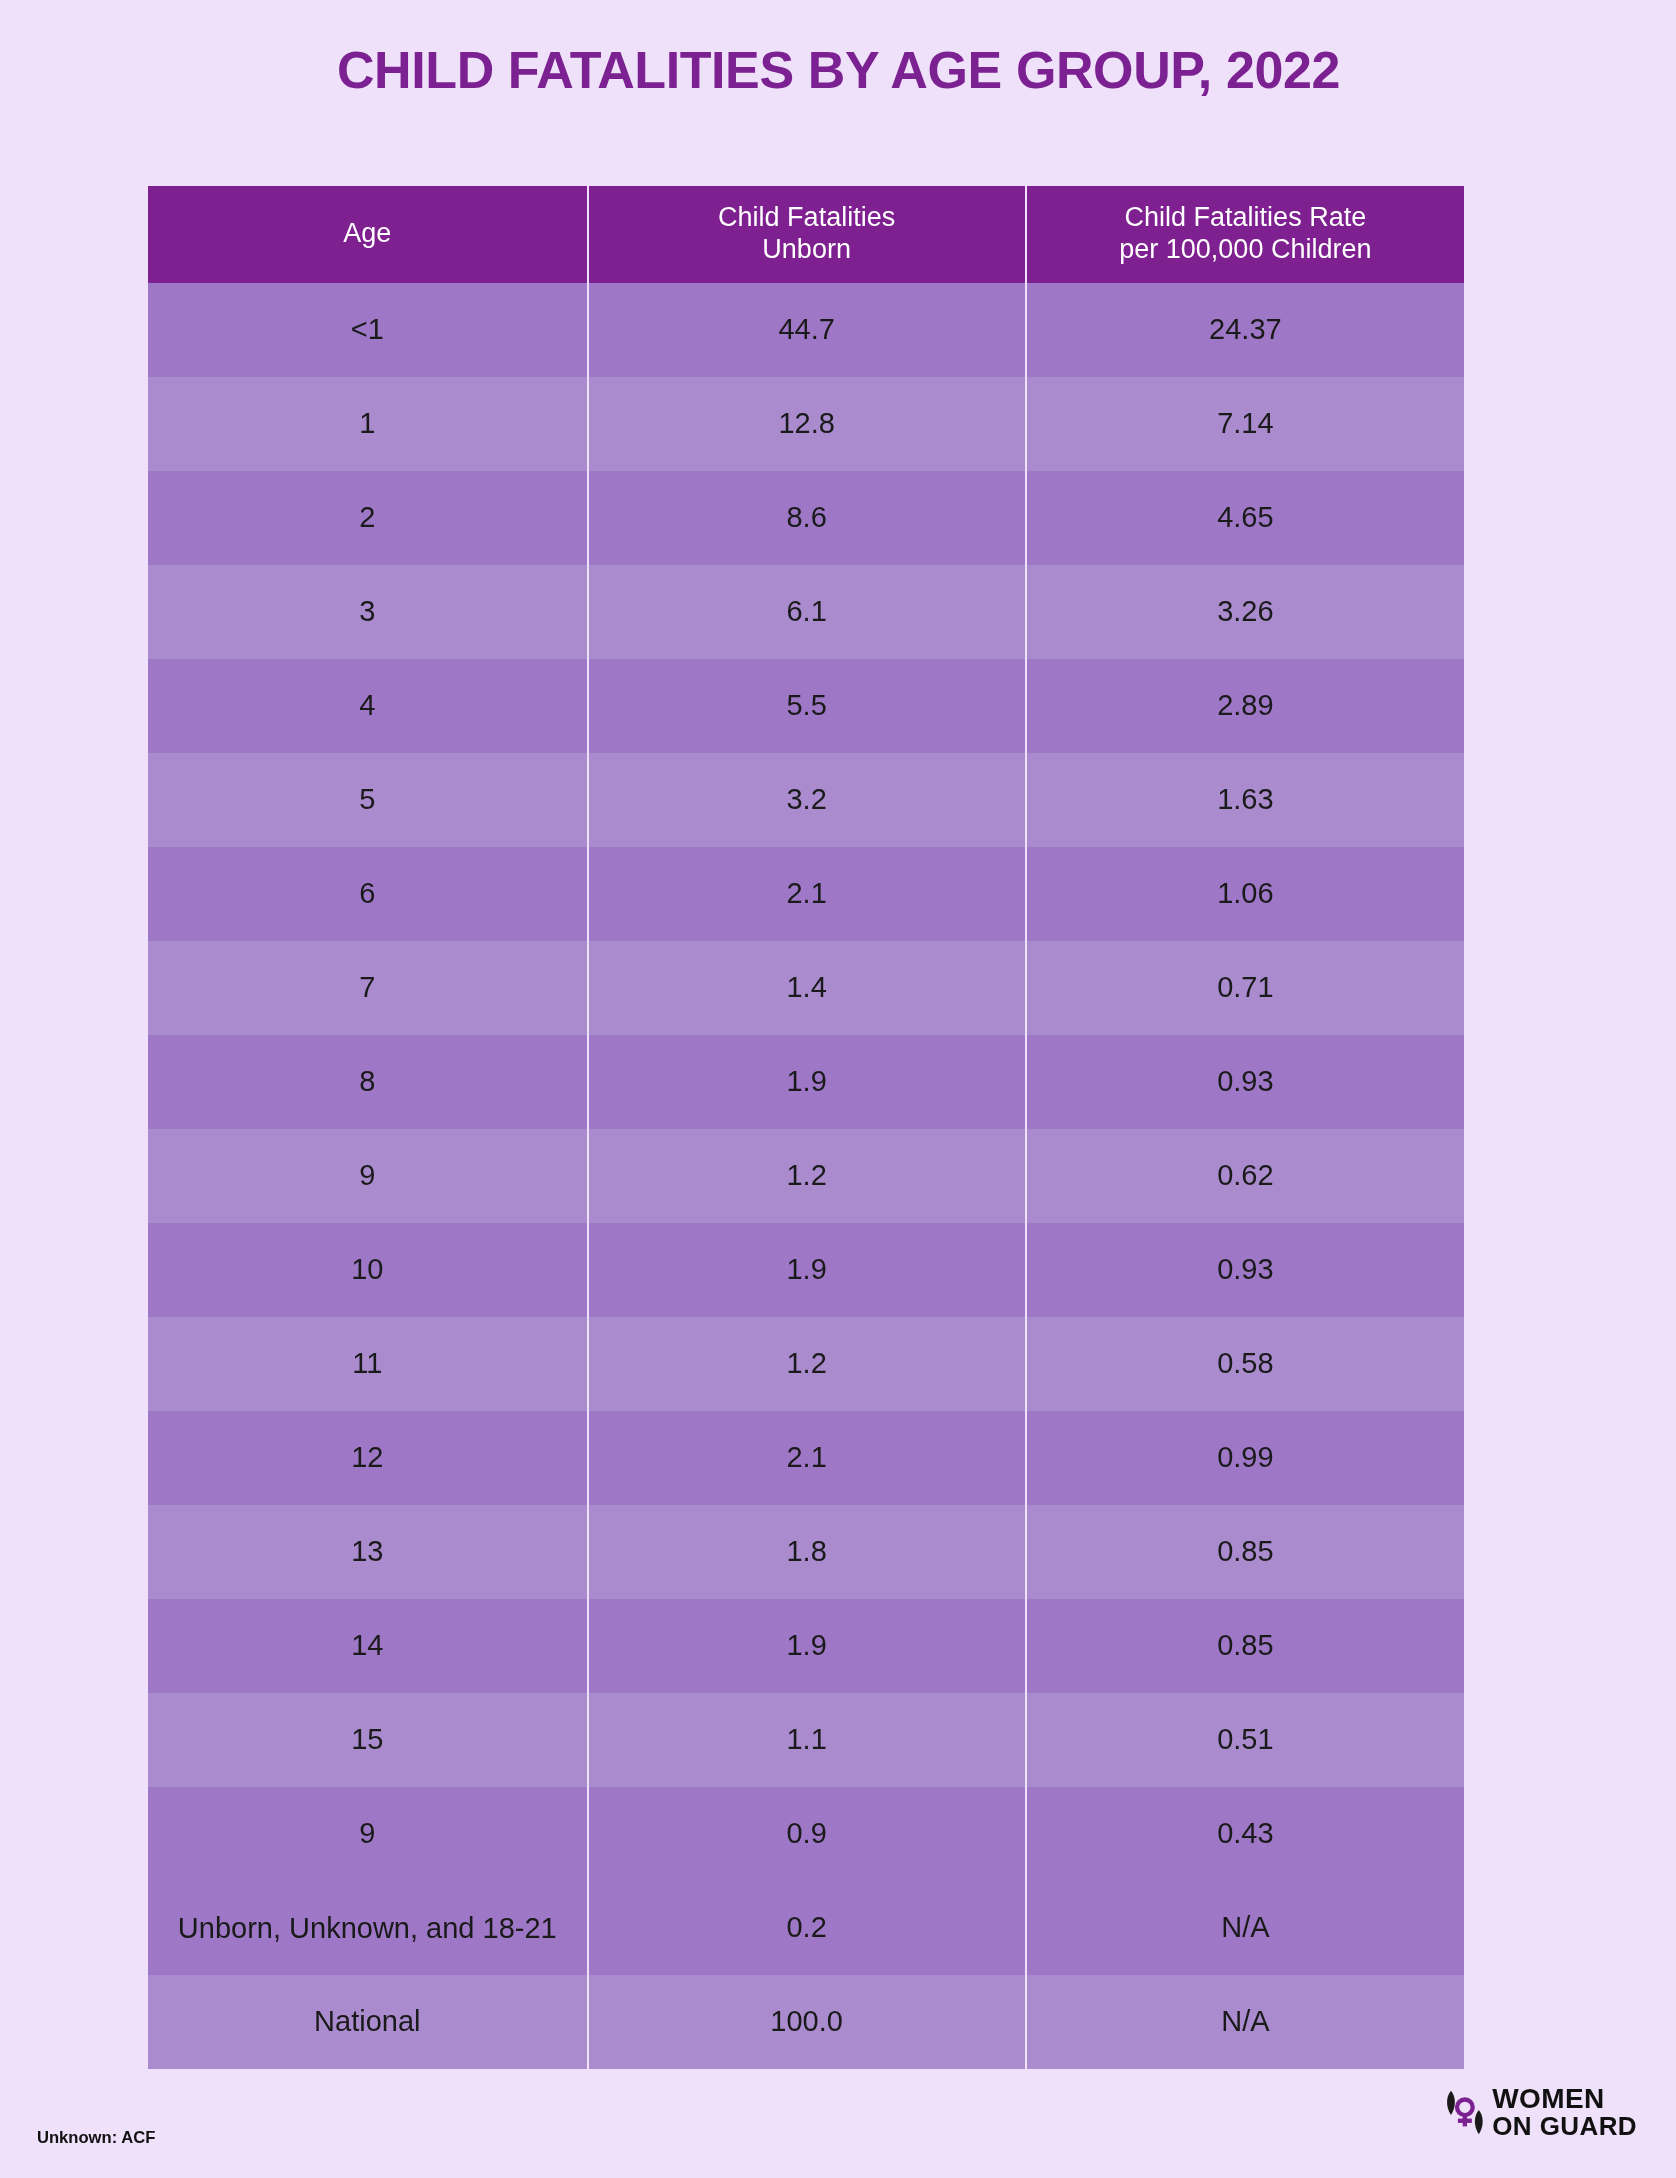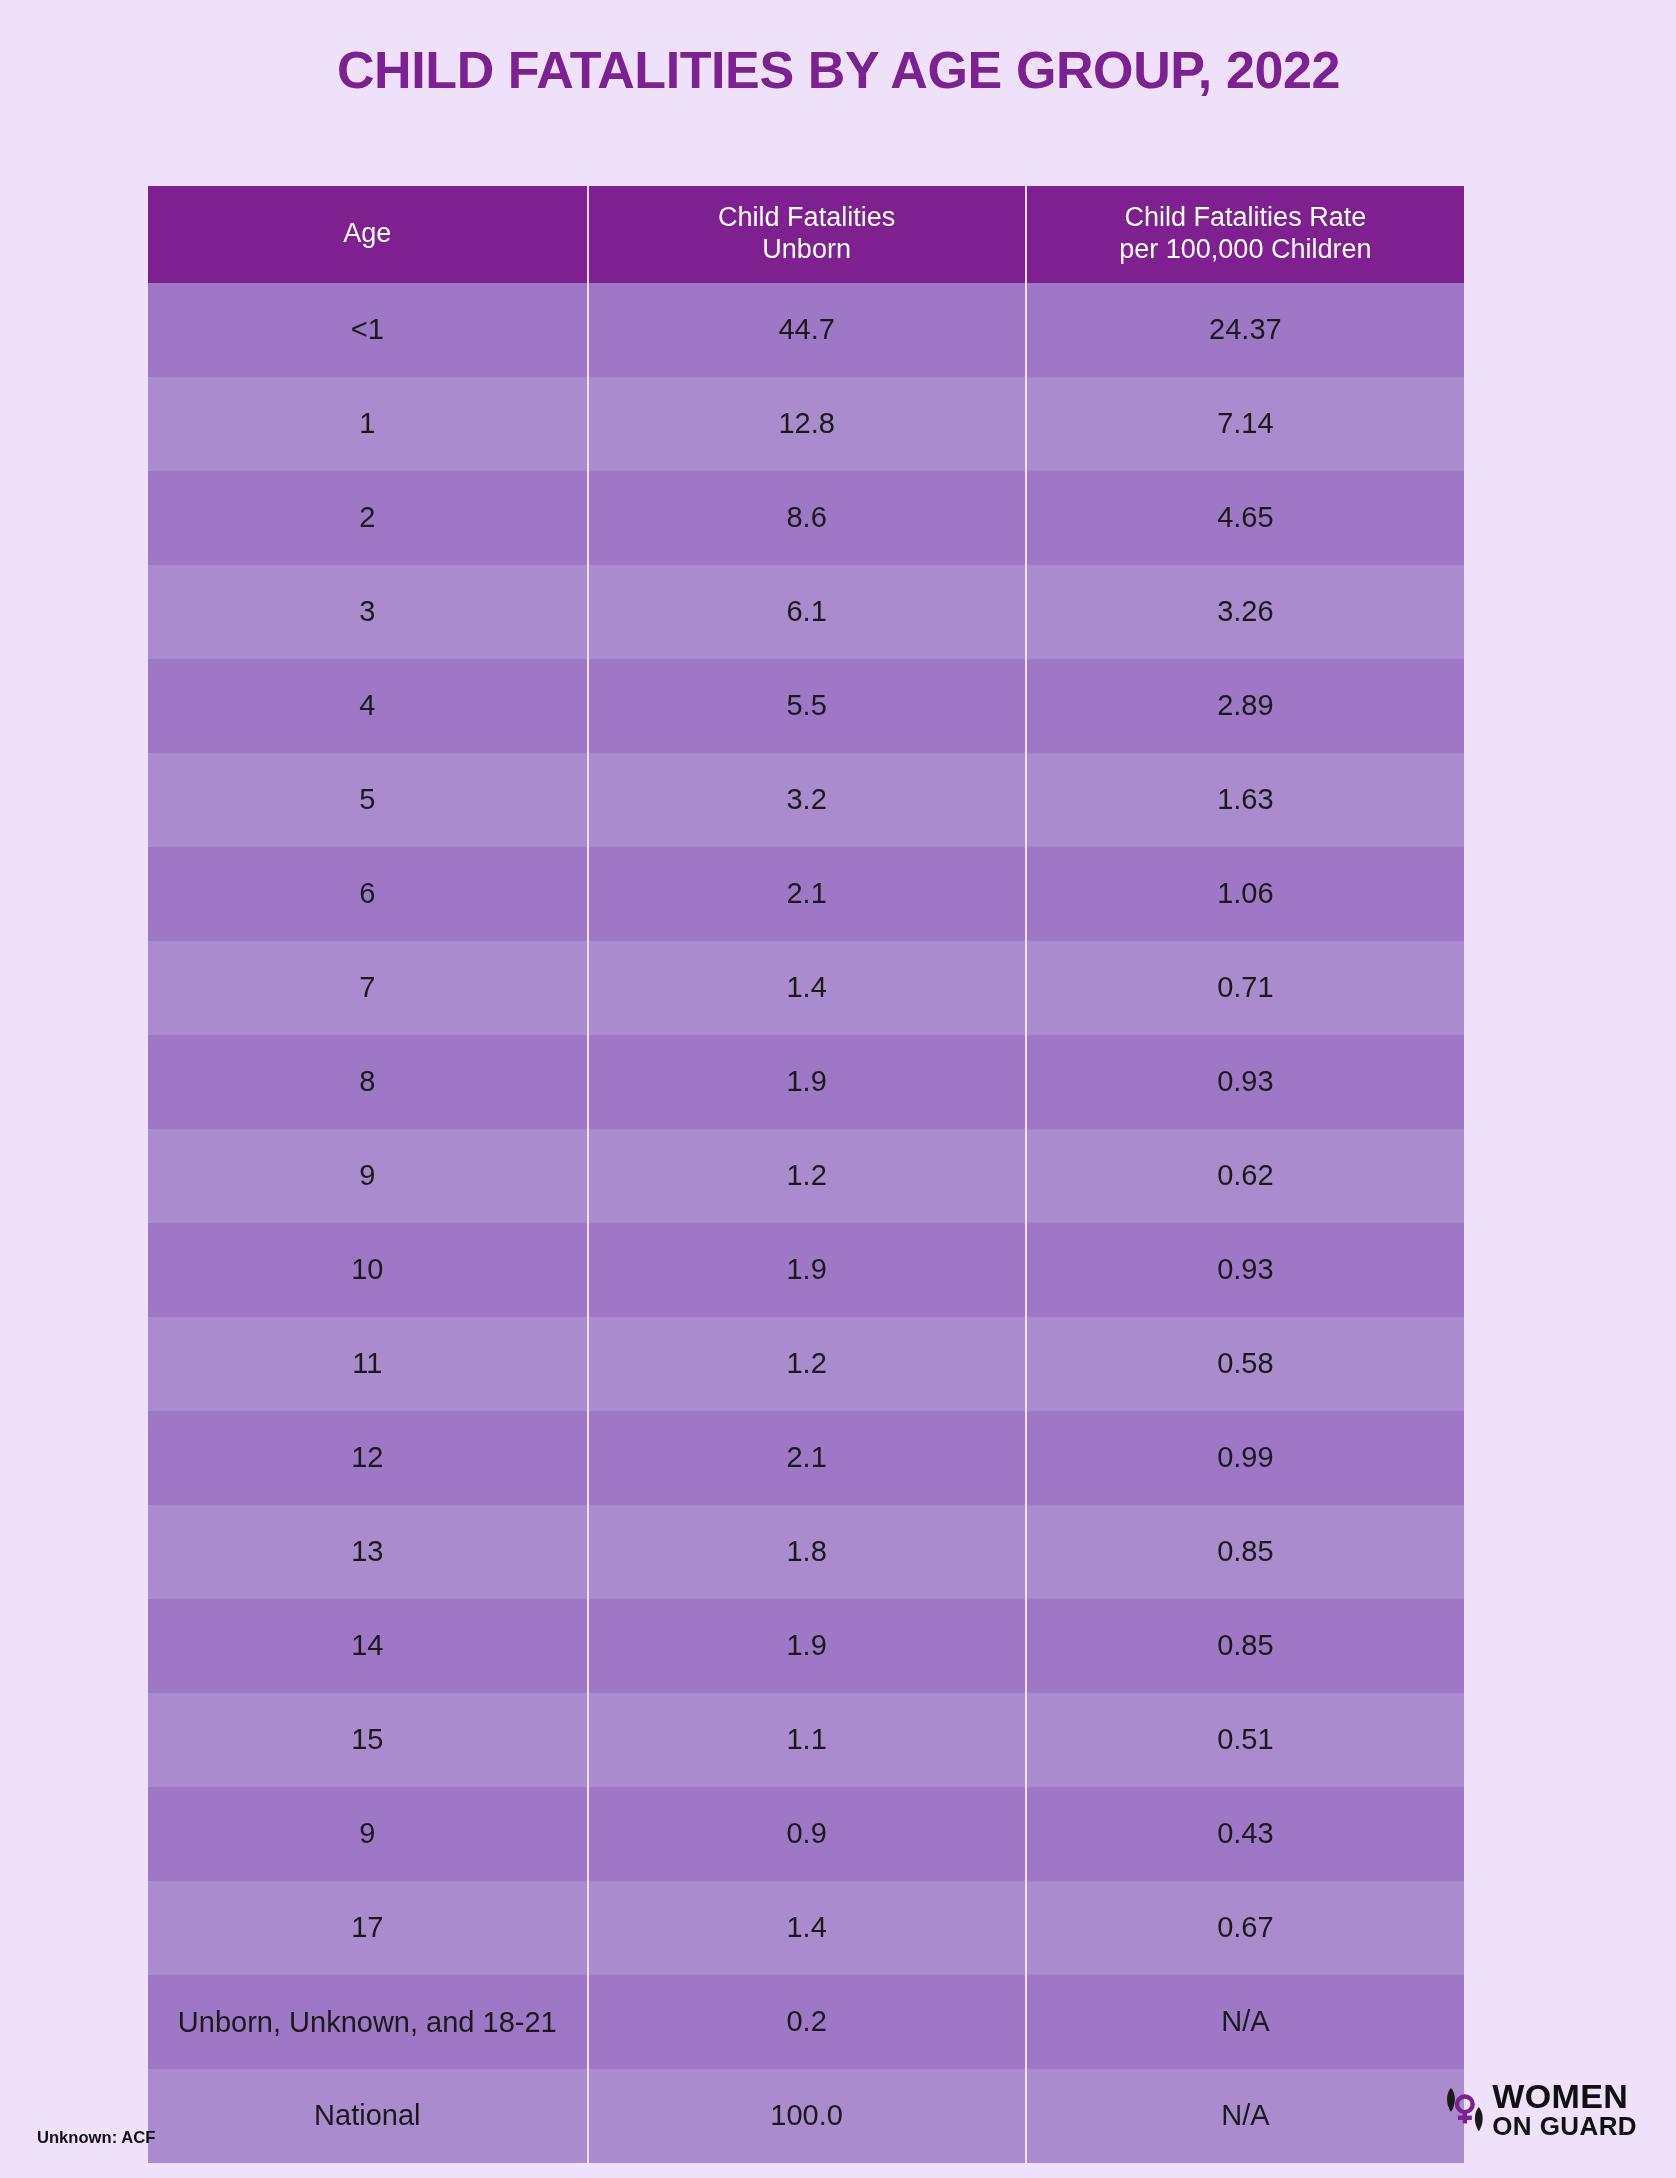--- a/index.html
+++ b/index.html
@@ -98,21 +98,21 @@
     width: 40px;
     height: 49px;
     position: relative;
   }
   .logo-text {
     line-height: 1.02;
     color: #111111;
     font-weight: bold;
     letter-spacing: 0.4px;
   }
-  .logo-text .l1 { font-size: 34px; display: block; }
+  .logo-text .l1 { font-size: 28px; display: block; }
   .logo-text .l2 { font-size: 26px; display: block; }
 </style>
 </head>
 <body>
 
 <div class="page-title">CHILD FATALITIES BY AGE GROUP, 2022</div>
 
 <div class="table-wrap">
   <table class="data-table">
     <colgroup>
@@ -212,25 +212,20 @@
         <tr class="even">
           <td>15</td>
           <td>1.1</td>
           <td>0.51</td>
         </tr>
         <tr class="odd">
           <td>9</td>
           <td>0.9</td>
           <td>0.43</td>
         </tr>
-        <tr class="even">
-          <td>17</td>
-          <td>1.4</td>
-          <td>0.67</td>
-        </tr>
         <tr class="odd">
           <td class="age-multiline">Unborn, Unknown, and 18-21</td>
           <td>0.2</td>
           <td>N/A</td>
         </tr>
         <tr class="even">
           <td>National</td>
           <td>100.0</td>
           <td>N/A</td>
         </tr>

